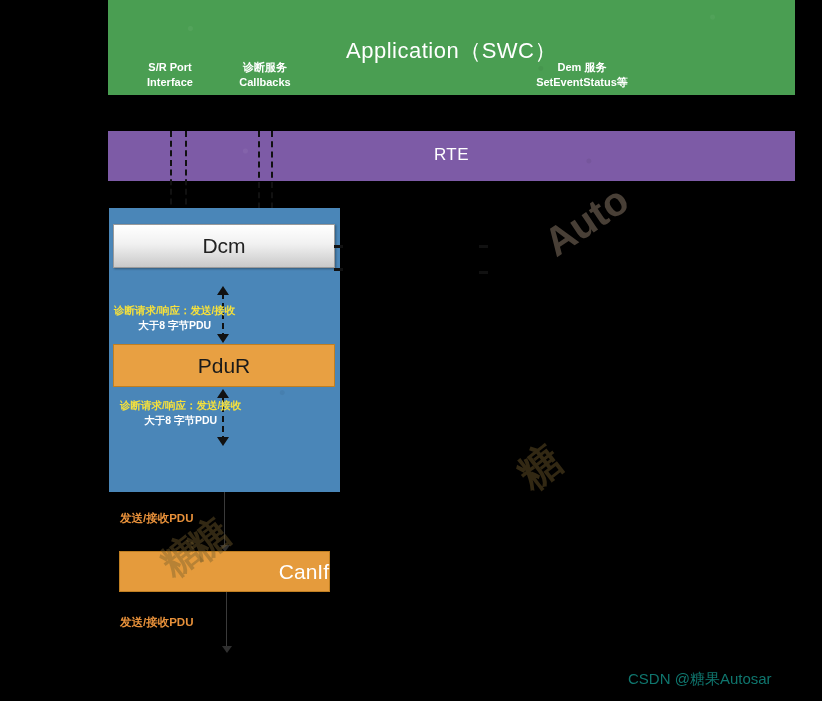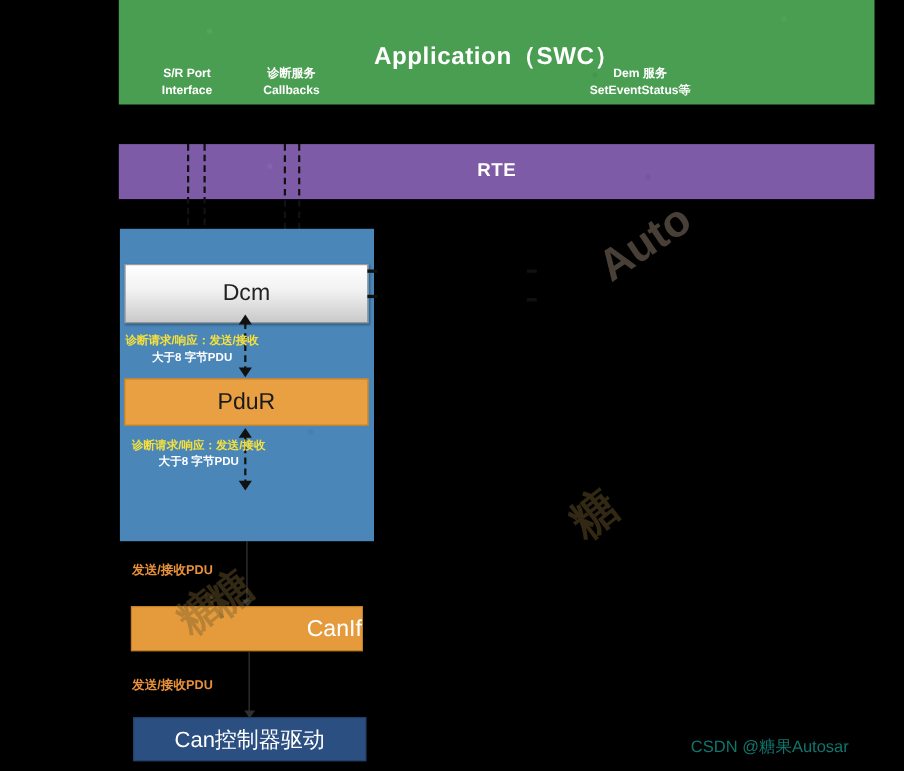--- a/index.html
+++ b/index.html
@@ -6,21 +6,21 @@
   body{
     width:822px;height:701px;position:relative;overflow:hidden;
     font-family:"Liberation Sans","DejaVu Sans",sans-serif;
   }
   .stage{position:absolute;inset:0;width:822px;height:701px;}
 
   
   .band{position:absolute;box-sizing:border-box;}
   .band-title{
     position:absolute;left:0;right:0;text-align:center;
-    color:#ffffff;font-weight:700;letter-spacing:.5px;
+    color:#ffffff;font-weight:400;letter-spacing:.5px;
   }
 
   
   #app-band{
     left:108px;top:0px;width:687px;height:95px;
     background:#4a9e52;
     background-image:
       radial-gradient(circle at 12% 30%,rgba(255,255,255,.05) 0 2px,transparent 3px),
       radial-gradient(circle at 63% 72%,rgba(0,0,0,.05) 0 2px,transparent 3px),
       radial-gradient(circle at 88% 18%,rgba(255,255,255,.04) 0 2px,transparent 3px);
@@ -53,21 +53,21 @@
       radial-gradient(circle at 75% 65%,rgba(0,0,0,.05) 0 2px,transparent 3px);
   }
 
   
   .module{
     position:absolute;box-sizing:border-box;
     display:flex;align-items:center;justify-content:center;
     font-size:21px;color:#ffffff;
   }
   #dcm-box{
-    left:113px;top:240px;width:222px;height:54px;
+    left:113px;top:224px;width:222px;height:44px;
     background:linear-gradient(180deg,#ffffff 0%,#f1f1f1 45%,#c9c9c9 100%);
     border:1px solid #9a9a9a;color:#222222;
     box-shadow:1px 1px 2px rgba(0,0,0,.35);
   }
   #pdur-box{
     left:113px;top:344px;width:222px;height:43px;
     background:#e8a042;border:1px solid #c07f22;color:#1a1a1a;
   }
   #cantp-box{
     left:113px;top:446px;width:222px;height:43px;
@@ -230,23 +230,20 @@
   <div class="pdu-label" id="pdu-1">发送/接收PDU</div>
 
   <div class="module" id="canif-box">
     <span>CanIf</span>
   </div>
 
   <div class="faint-line" id="fl-2"></div>
   <div class="faint-head" id="fh-2"></div>
   <div class="pdu-label" id="pdu-2">发送/接收PDU</div>
 
-  <div class="module" id="candrv-box">
-    <span>Can控制器驱动</span>
-  </div>
 
   <div class="stub" id="stub-dem-top"></div>
   <div class="stub" id="stub-dem-bot"></div>
 
   <div class="wm" id="wm-1">Auto</div>
   <div class="wm" id="wm-2">糖</div>
   <div class="wm" id="wm-3">糖</div>
   <div class="wm" id="wm-4">糖</div>
 
   <div id="csdn">CSDN @糖果Autosar</div>

